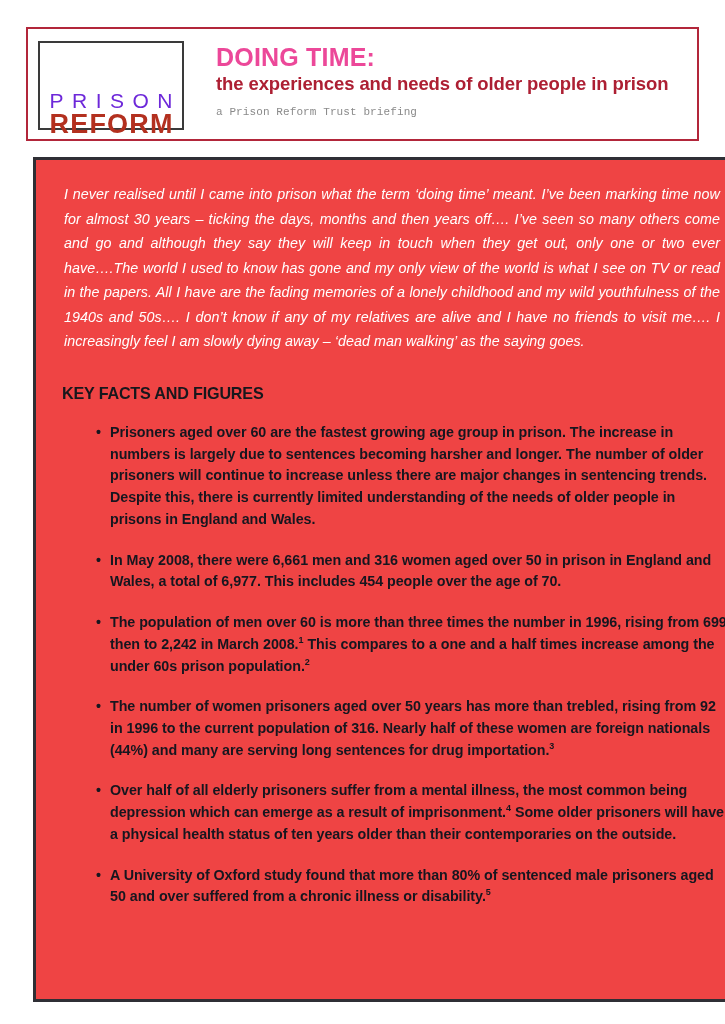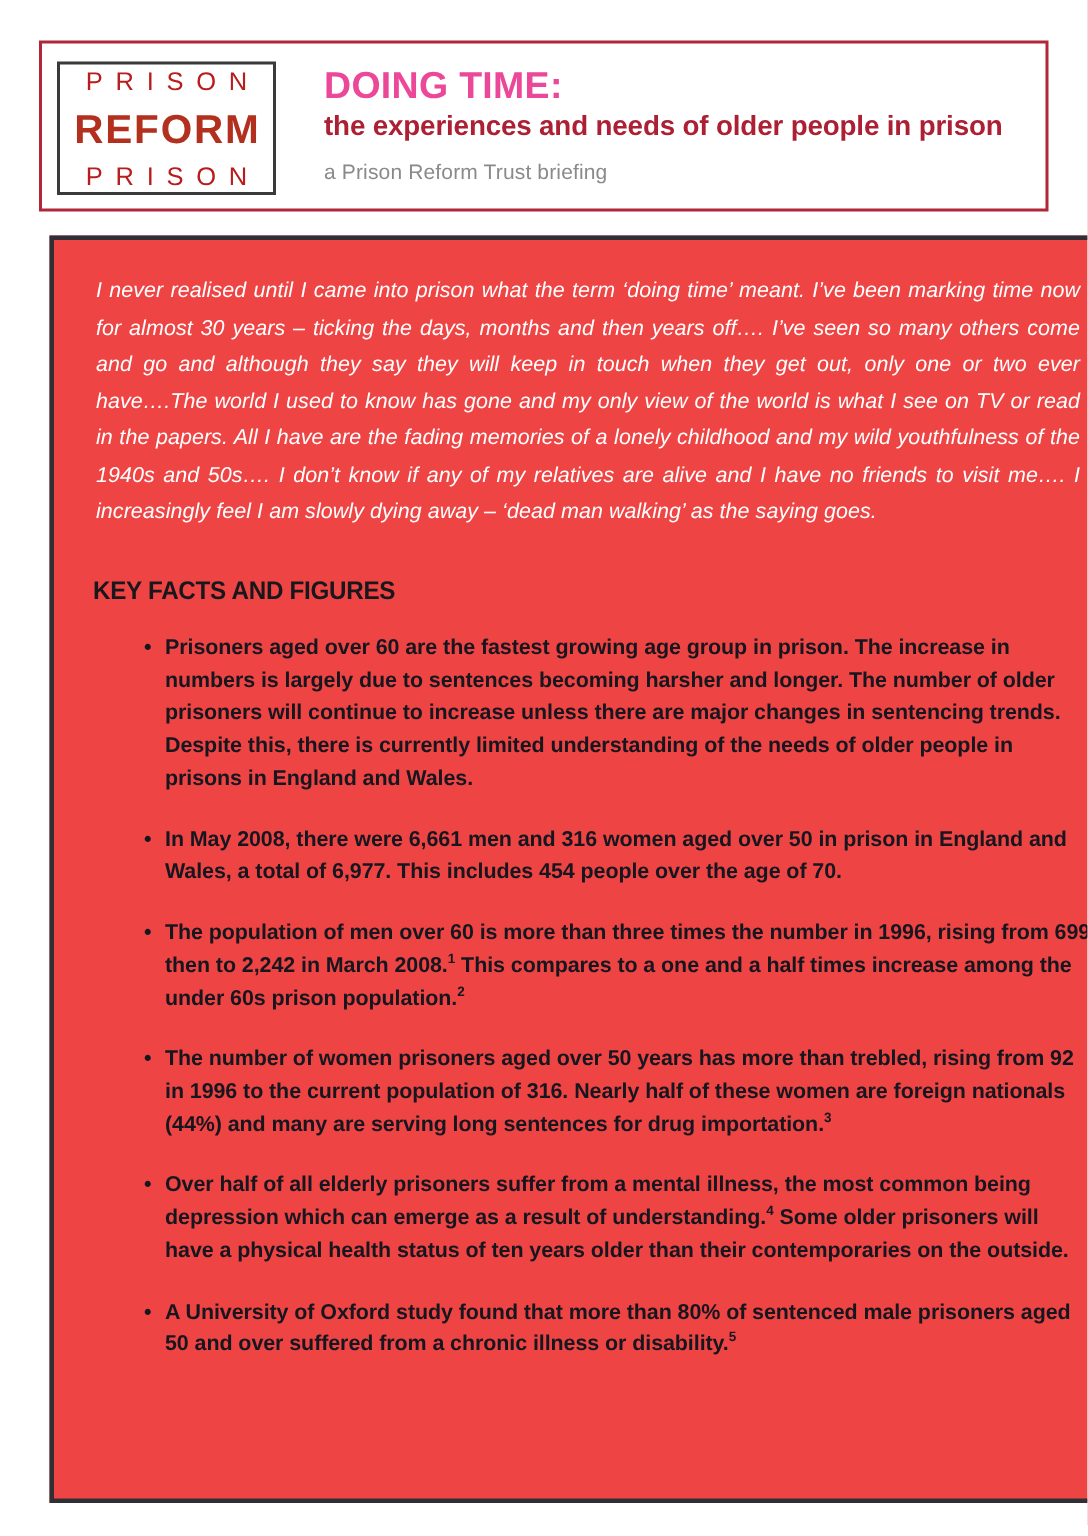--- a/index.html
+++ b/index.html
@@ -43,25 +43,26 @@
     justify-content: space-between;
     padding: 3px 0 2px 0;
   }
   .logo-line {
     text-align: center;
     line-height: 1;
     white-space: nowrap;
   }
   .logo-prison, .logo-trust {
     font-family: "Liberation Sans", sans-serif;
-    font-size: 17px;
+    font-size: 21px;
     font-weight: 400;
-    color: #b91c1c;
+    color: #6d28d9;
     letter-spacing: 8.5px;
     text-indent: 8.5px;
+    margin-top: 44px;
   }
   .logo-reform {
     font-family: "Liberation Sans", sans-serif;
     font-size: 27px;
     font-weight: 700;
     color: #b3301f;
     letter-spacing: 1.2px;
     text-indent: 1.2px;
   }
 
@@ -80,22 +81,22 @@
   .title-sub {
     font-family: Liberation Sans, sans-serif;
     font-size: 18.5px;
     font-weight: 700;
     color: #ad1f33;
     letter-spacing: -0.1px;
     line-height: 1.35;
     margin-top: 1px;
   }
   .title-briefing {
-    font-family: Liberation Sans, sans-serif;
-    font-size: 14px;
+    font-family: Liberation Mono, monospace;
+    font-size: 11px;
     font-weight: 400;
     color: #8a8a8a;
     margin-top: 9px;
     letter-spacing: 0.1px;
   }
 
   
   .panel {
     position: absolute;
     left: 33px;
@@ -206,21 +207,21 @@
         <span>The population of men over 60 is more than three times the number in 1996, rising from 699 then to 2,242 in March 2008.</span><sup>1</sup><span> This compares to a one and a half times increase among the under 60s prison population.</span><sup>2</sup>
       </div>
 
       <div class="bullet">
         <span class="dot">•</span>
         <span>The number of women prisoners aged over 50 years has more than trebled, rising from 92 in 1996 to the current population of 316. Nearly half of these women are foreign nationals (44%) and many are serving long sentences for drug importation.</span><sup>3</sup>
       </div>
 
       <div class="bullet">
         <span class="dot">•</span>
-        <span>Over half of all elderly prisoners suffer from a mental illness, the most common being depression which can emerge as a result of understanding.</span><sup>4</sup><span> Some older prisoners will have a physical health status of ten years older than their contemporaries on the outside.</span>
+        <span>Over half of all elderly prisoners suffer from a mental illness, the most common being depression which can emerge as a result of imprisonment.</span><sup>4</sup><span> Some older prisoners will have a physical health status of ten years older than their contemporaries on the outside.</span>
       </div>
 
       <div class="bullet">
         <span class="dot">•</span>
         <span>A University of Oxford study found that more than 80% of sentenced male prisoners aged 50 and over suffered from a chronic illness or disability.</span><sup>5</sup>
       </div>
 
     </div>
 
   </div>

